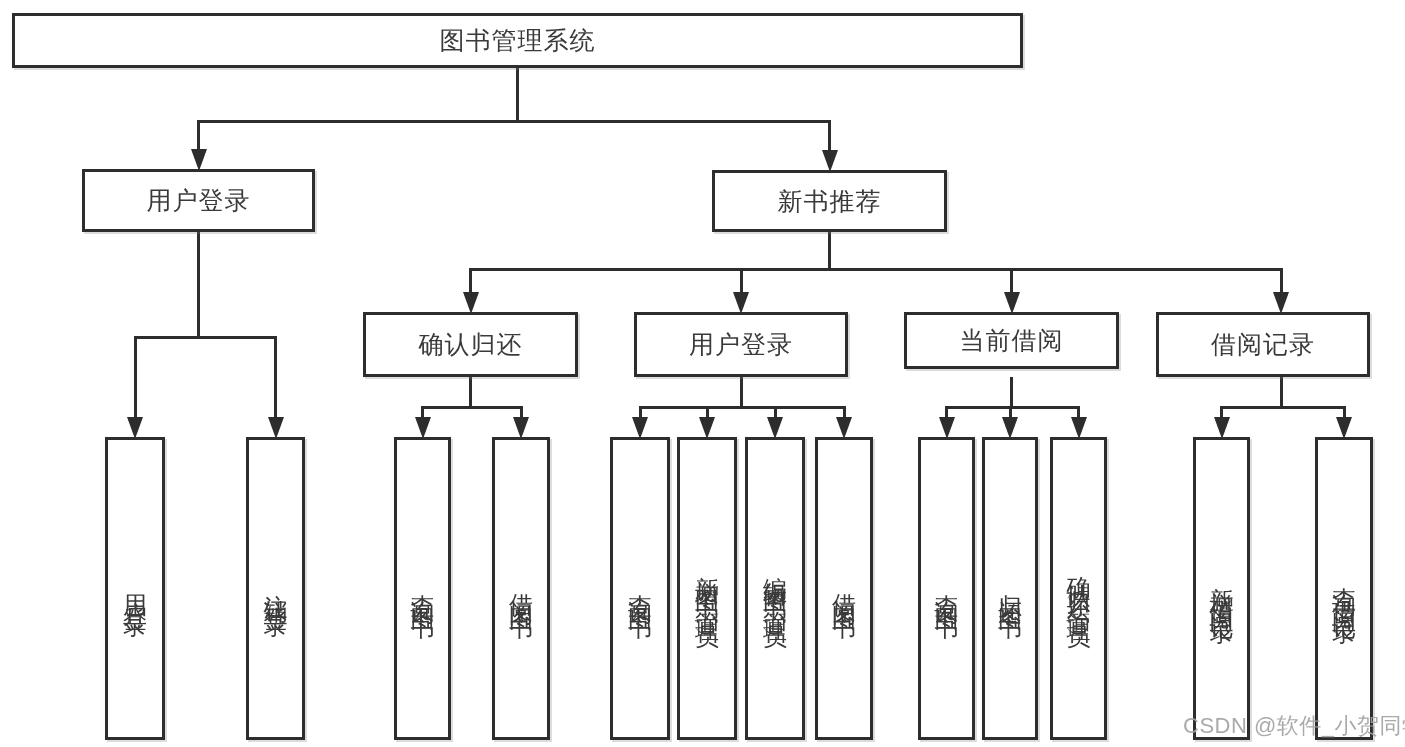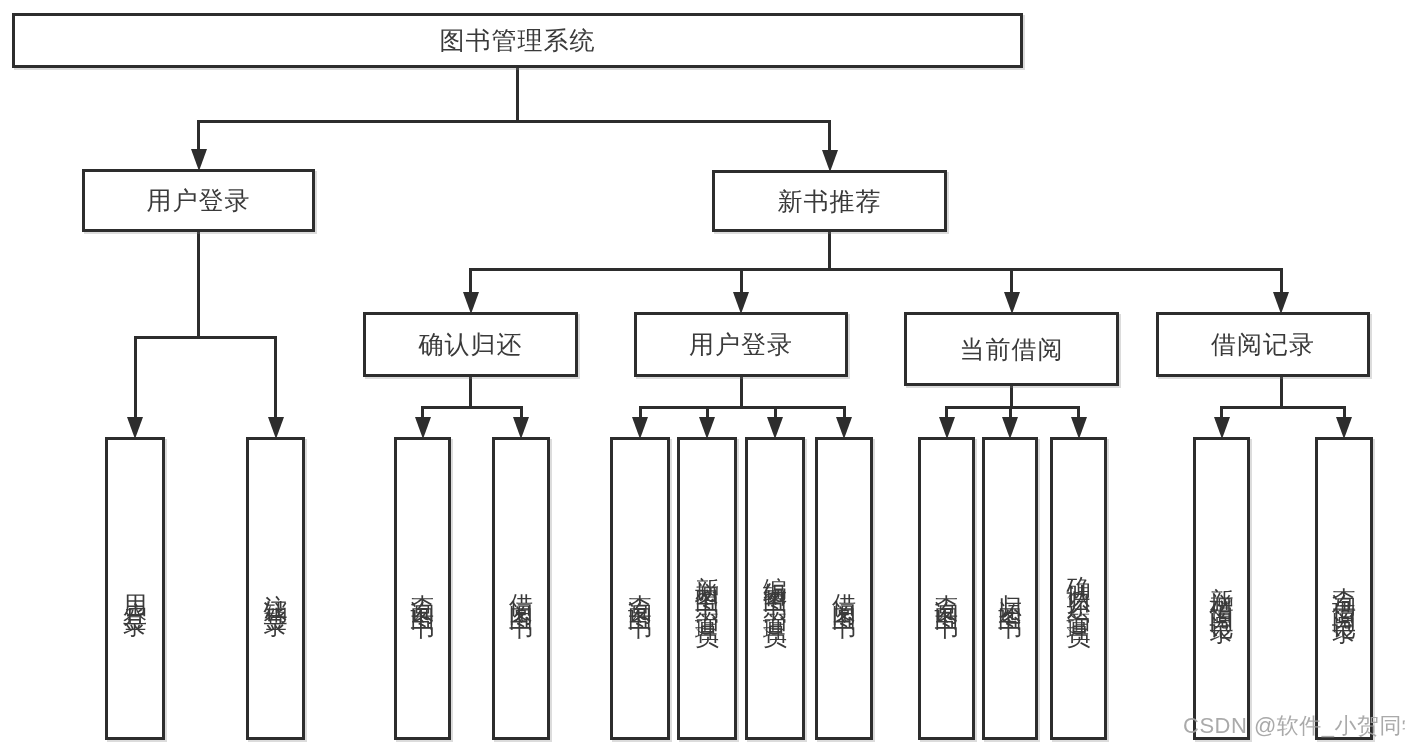--- a/index.html
+++ b/index.html
@@ -77,21 +77,21 @@
       </div>
       <div class="node h" style="left: 712px; top: 170px; width: 235px; height: 62px; border-color: rgb(45, 45, 45);">
         <span class="label">新书推荐</span>
       </div>
       <div class="node h" style="left: 363px; top: 312px; width: 215px; height: 65px; border-color: rgb(45, 45, 45);">
         <span class="label">确认归还</span>
       </div>
       <div class="node h" style="left: 634px; top: 312px; width: 214px; height: 65px; border-color: rgb(45, 45, 45);">
         <span class="label">用户登录</span>
       </div>
-      <div class="node h" style="left: 904px; top: 312px; width: 215px; height: 74px; border-color: rgb(45, 45, 45);">
+      <div class="node h" style="left: 904px; top: 312px; width: 215px; height: 57px; border-color: rgb(45, 45, 45);">
         <span class="label">当前借阅</span>
       </div>
       <div class="node h" style="left: 1156px; top: 312px; width: 214px; height: 65px; border-color: rgb(45, 45, 45);">
         <span class="label">借阅记录</span>
       </div>
       <div class="node v" style="left: 105px; top: 437px; width: 60px; height: 303px; border-color: rgb(45, 45, 45);">
         <span class="label">用户登录</span>
       </div>
       <div class="node v" style="left: 246px; top: 437px; width: 59px; height: 303px; border-color: rgb(45, 45, 45);">
         <span class="label">注销登录</span>

